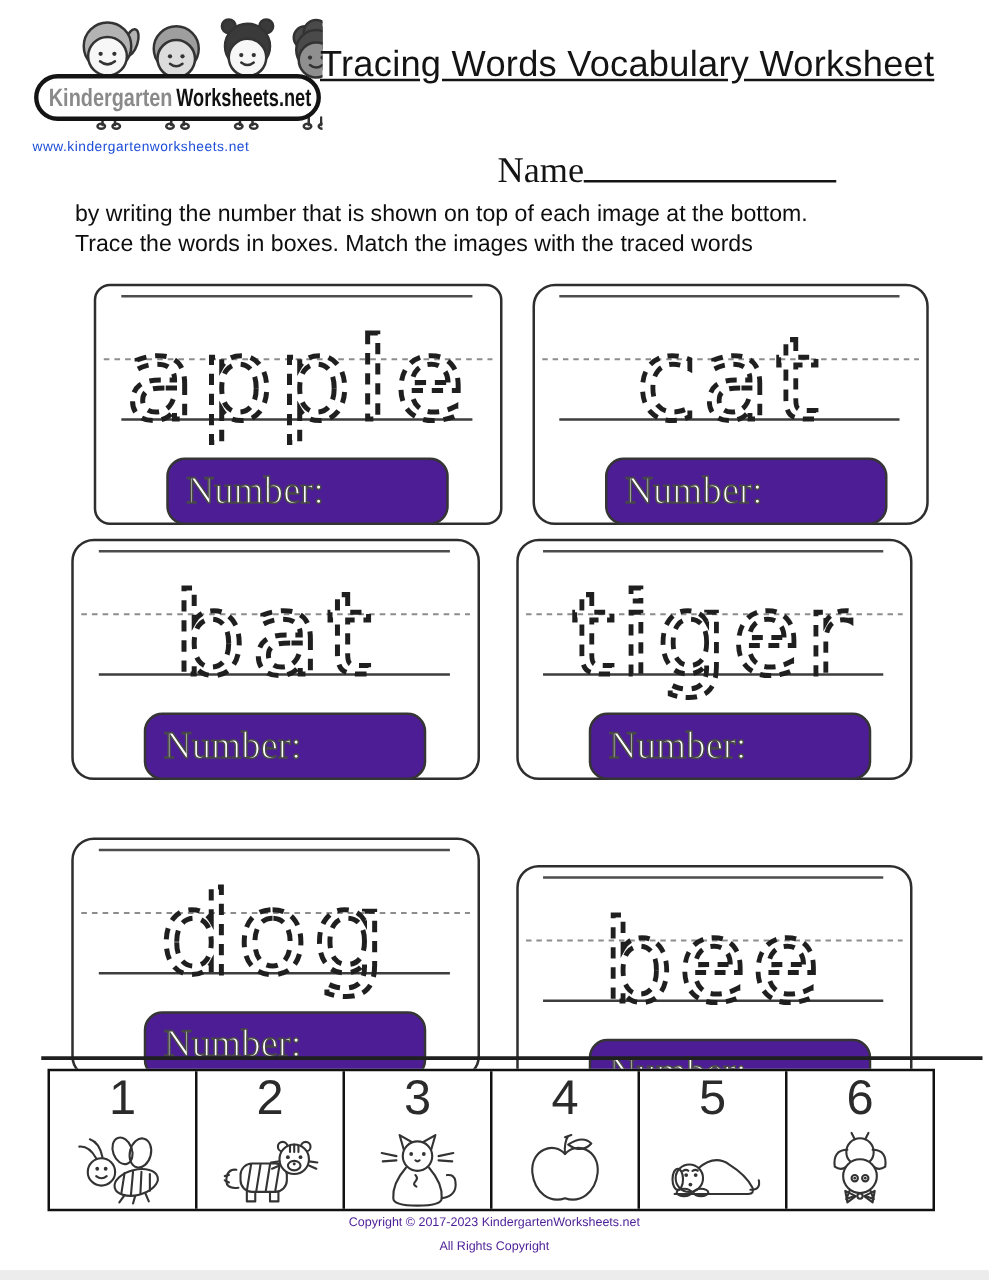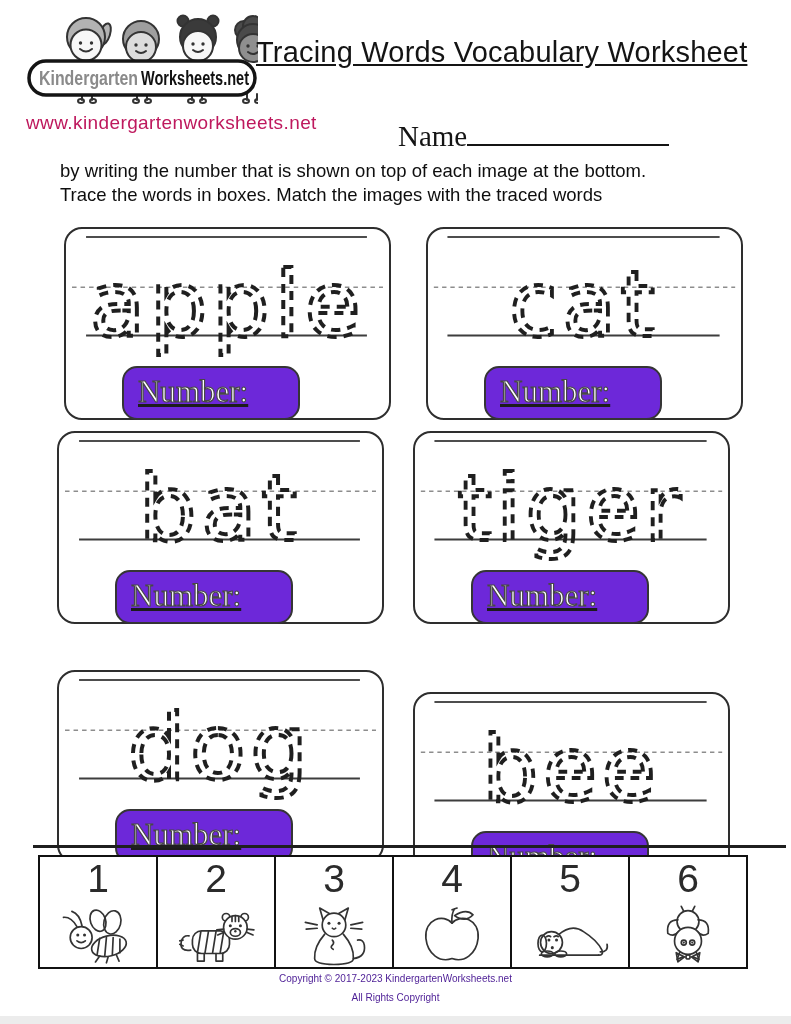--- a/index.html
+++ b/index.html
@@ -1,34 +1,34 @@
 <!DOCTYPE html>
 <html><head>
 <meta charset="utf-8">
 <style>
   html,body{margin:0;padding:0;background:#fff;}
   .page{position:relative;width:791px;height:1024px;background:#ffffff;overflow:hidden;
         font-family:"Liberation Sans",sans-serif;color:#1c1c1c;}
   
   .logo-wrap{position:absolute;left:26px;top:4px;}
-  .site-url{position:absolute;left:26px;top:112px;font-size:19px;color:#be185d;letter-spacing:.4px;}
+  .site-url{position:absolute;left:26px;top:112px;font-size:11px;color:#1d4ed8;letter-spacing:.4px;}
   .title{position:absolute;left:256px;top:36px;font-size:29px;letter-spacing:.2px;color:#141414;
          white-space:nowrap;font-weight:400;text-decoration:underline;}
   .name-row{position:absolute;left:398px;top:114px;font-size:29px;color:#141414;white-space:nowrap;font-family:Liberation Serif, serif;}
   .name-line{display:inline-block;width:202px;border-bottom:2.5px solid #141414;height:1.02em;vertical-align:baseline;}
   .instructions{position:absolute;left:60px;top:159px;font-size:18.5px;line-height:24px;color:#0e0e0e;}
   
   .word-box{position:absolute;width:327px;height:193px;border:2.5px solid #2e2e2e;border-radius:18px;
             background:#fff;box-sizing:border-box;}
   .word-box.narrow{width:317px;}
   .trace-area{position:absolute;left:0;top:0;width:100%;height:100%;}
   .trace-word{font-family:"DejaVu Sans",sans-serif;fill:none;stroke:#1f1f1f;stroke-width:4;
               stroke-dasharray:9 7;letter-spacing:5px;}
-  .number-box{position:absolute;left:56px;bottom:-2px;width:178px;height:54px;background:#6d28d9;
-              border:2.5px solid #353535;border-radius:15px;box-sizing:border-box;text-decoration:underline;}
+  .number-box{position:absolute;left:56px;bottom:-2px;width:226px;height:54px;background:#4c1d95;
+              border:2.5px solid #353535;border-radius:15px;box-sizing:border-box;}
   .number-label{display:block;margin-left:14px;font-family:"Liberation Serif",serif;font-size:31px;
                 line-height:48px;color:#ffffff;-webkit-text-stroke:1.2px #474747;}
   
   .divider{position:absolute;left:33px;top:845px;width:753px;border-top:3px solid #1f1f1f;}
   .strip{position:absolute;left:38px;top:855px;width:710px;height:114px;display:flex;
          border:2.5px solid #111;box-sizing:border-box;background:#fff;}
   .cell{flex:1;display:flex;flex-direction:column;align-items:center;border-left:2.2px solid #111;min-width:0;}
   .cell:first-child{border-left:none;}
   .cell-number{font-size:39px;line-height:42px;margin-top:1px;color:#2b2b2b;font-weight:400;}
   .cell-img{margin-top:auto;}
@@ -99,21 +99,21 @@
 
   <div class="title">Tracing Words Vocabulary Worksheet</div>
 
   <div class="name-row"><span>Name</span><span class="name-line"></span></div>
 
   <div class="instructions">
     <div>by writing the number that is shown on top of each image at the bottom.</div>
     <div>Trace the words in boxes. Match the images with the traced words</div>
   </div>
 
-  <div class="word-box" style="left:64px;top:227px;">
+  <div class="word-box" style="left:75px;top:227px;border-radius:13px;">
     <svg class="trace-area" viewBox="0 0 322 188" preserveAspectRatio="none">
       <line x1="20" y1="8" x2="300" y2="8" stroke="#4d4d4d" stroke-width="2"></line>
       <line x1="6" y1="58" x2="316" y2="58" stroke="#8d8d8d" stroke-width="1.6" stroke-dasharray="4.5 4"></line>
       <line x1="20" y1="106" x2="300" y2="106" stroke="#3d3d3d" stroke-width="2"></line>
       <text x="161" y="106" text-anchor="middle" font-size="90" class="trace-word">apple</text>
     </svg>
     <div class="number-box">
       <span class="number-label">Number:</span>
     </div>
   </div>

